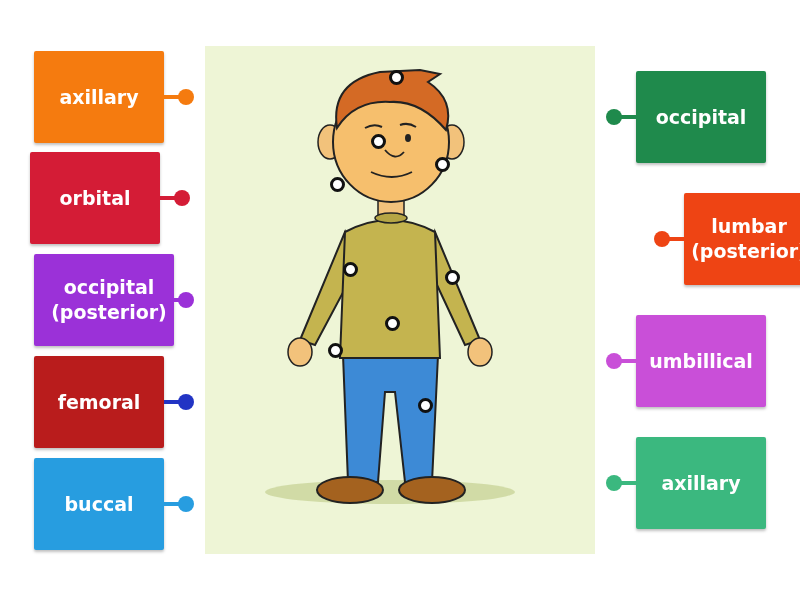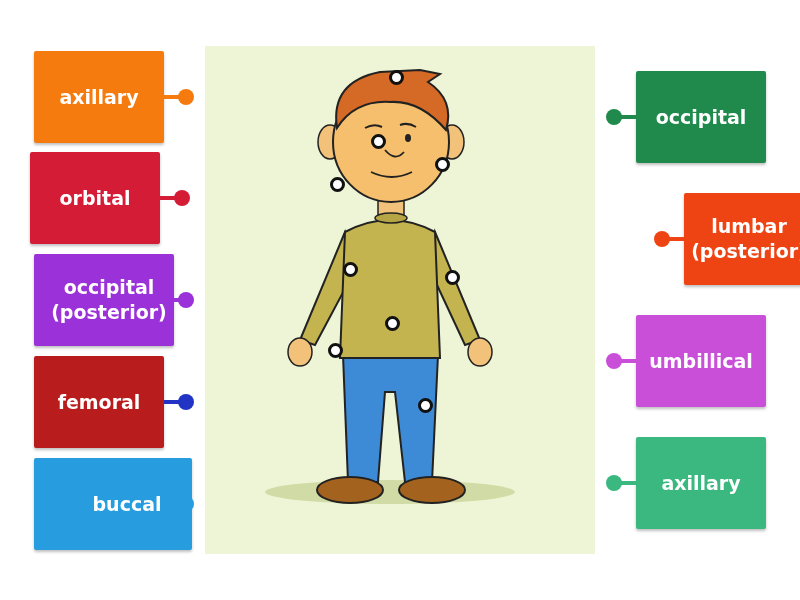--- a/index.html
+++ b/index.html
@@ -79,21 +79,21 @@
     <div class="pin" style="background: rgb(155, 49, 216);">
         <div class="dot" style="background: rgb(155, 49, 216);"></div>
       </div>
   </div>
   <div class="tile" style="left: 34px; top: 356px; background: #b91c1c;">
     <span>femoral</span>
     <div class="pin" style="background: rgb(34, 52, 196);">
         <div class="dot" style="background: rgb(34, 52, 196);"></div>
       </div>
   </div>
-  <div class="tile" style="left: 34px; top: 458px; background: rgb(39, 157, 224); padding-left: 28px;">
+  <div class="tile" style="left: 34px; top: 458px; background: rgb(39, 157, 224);">
     <span>buccal</span>
     <div class="pin" style="background: rgb(39, 157, 224);">
         <div class="dot" style="background: rgb(39, 157, 224);"></div>
       </div>
   </div>
 </div>
 
 <div class="right">
   <div class="tile" style="left: 636px; top: 71px; background: rgb(31, 138, 76);">
     <span>occipital</span>

